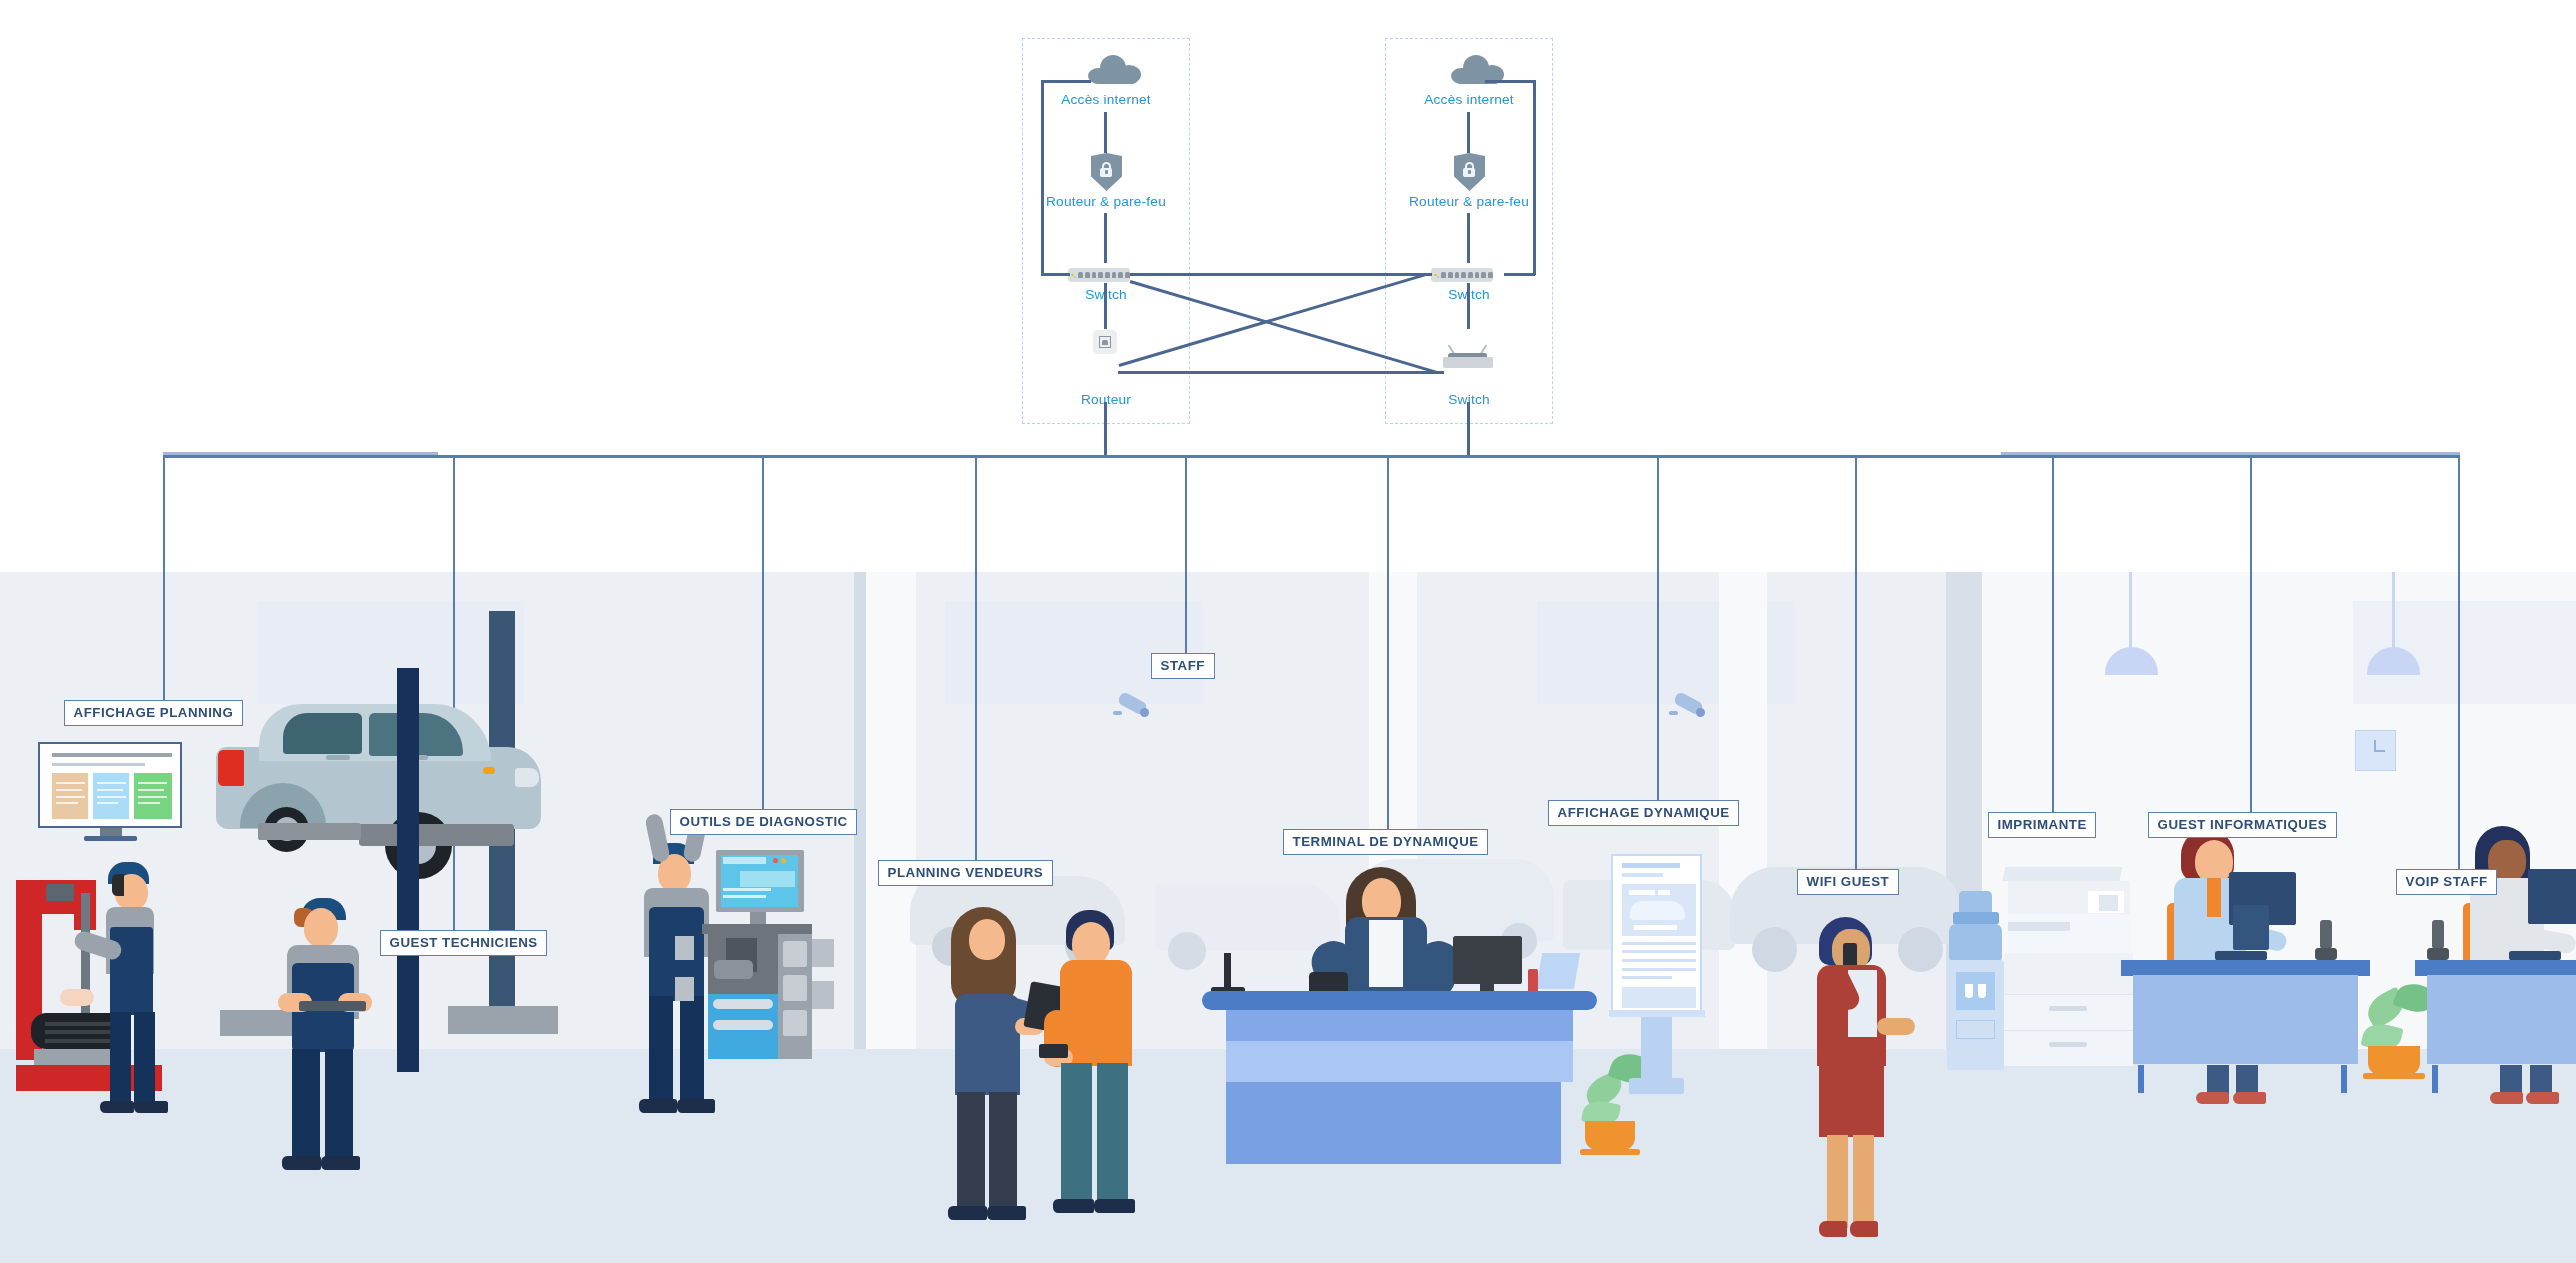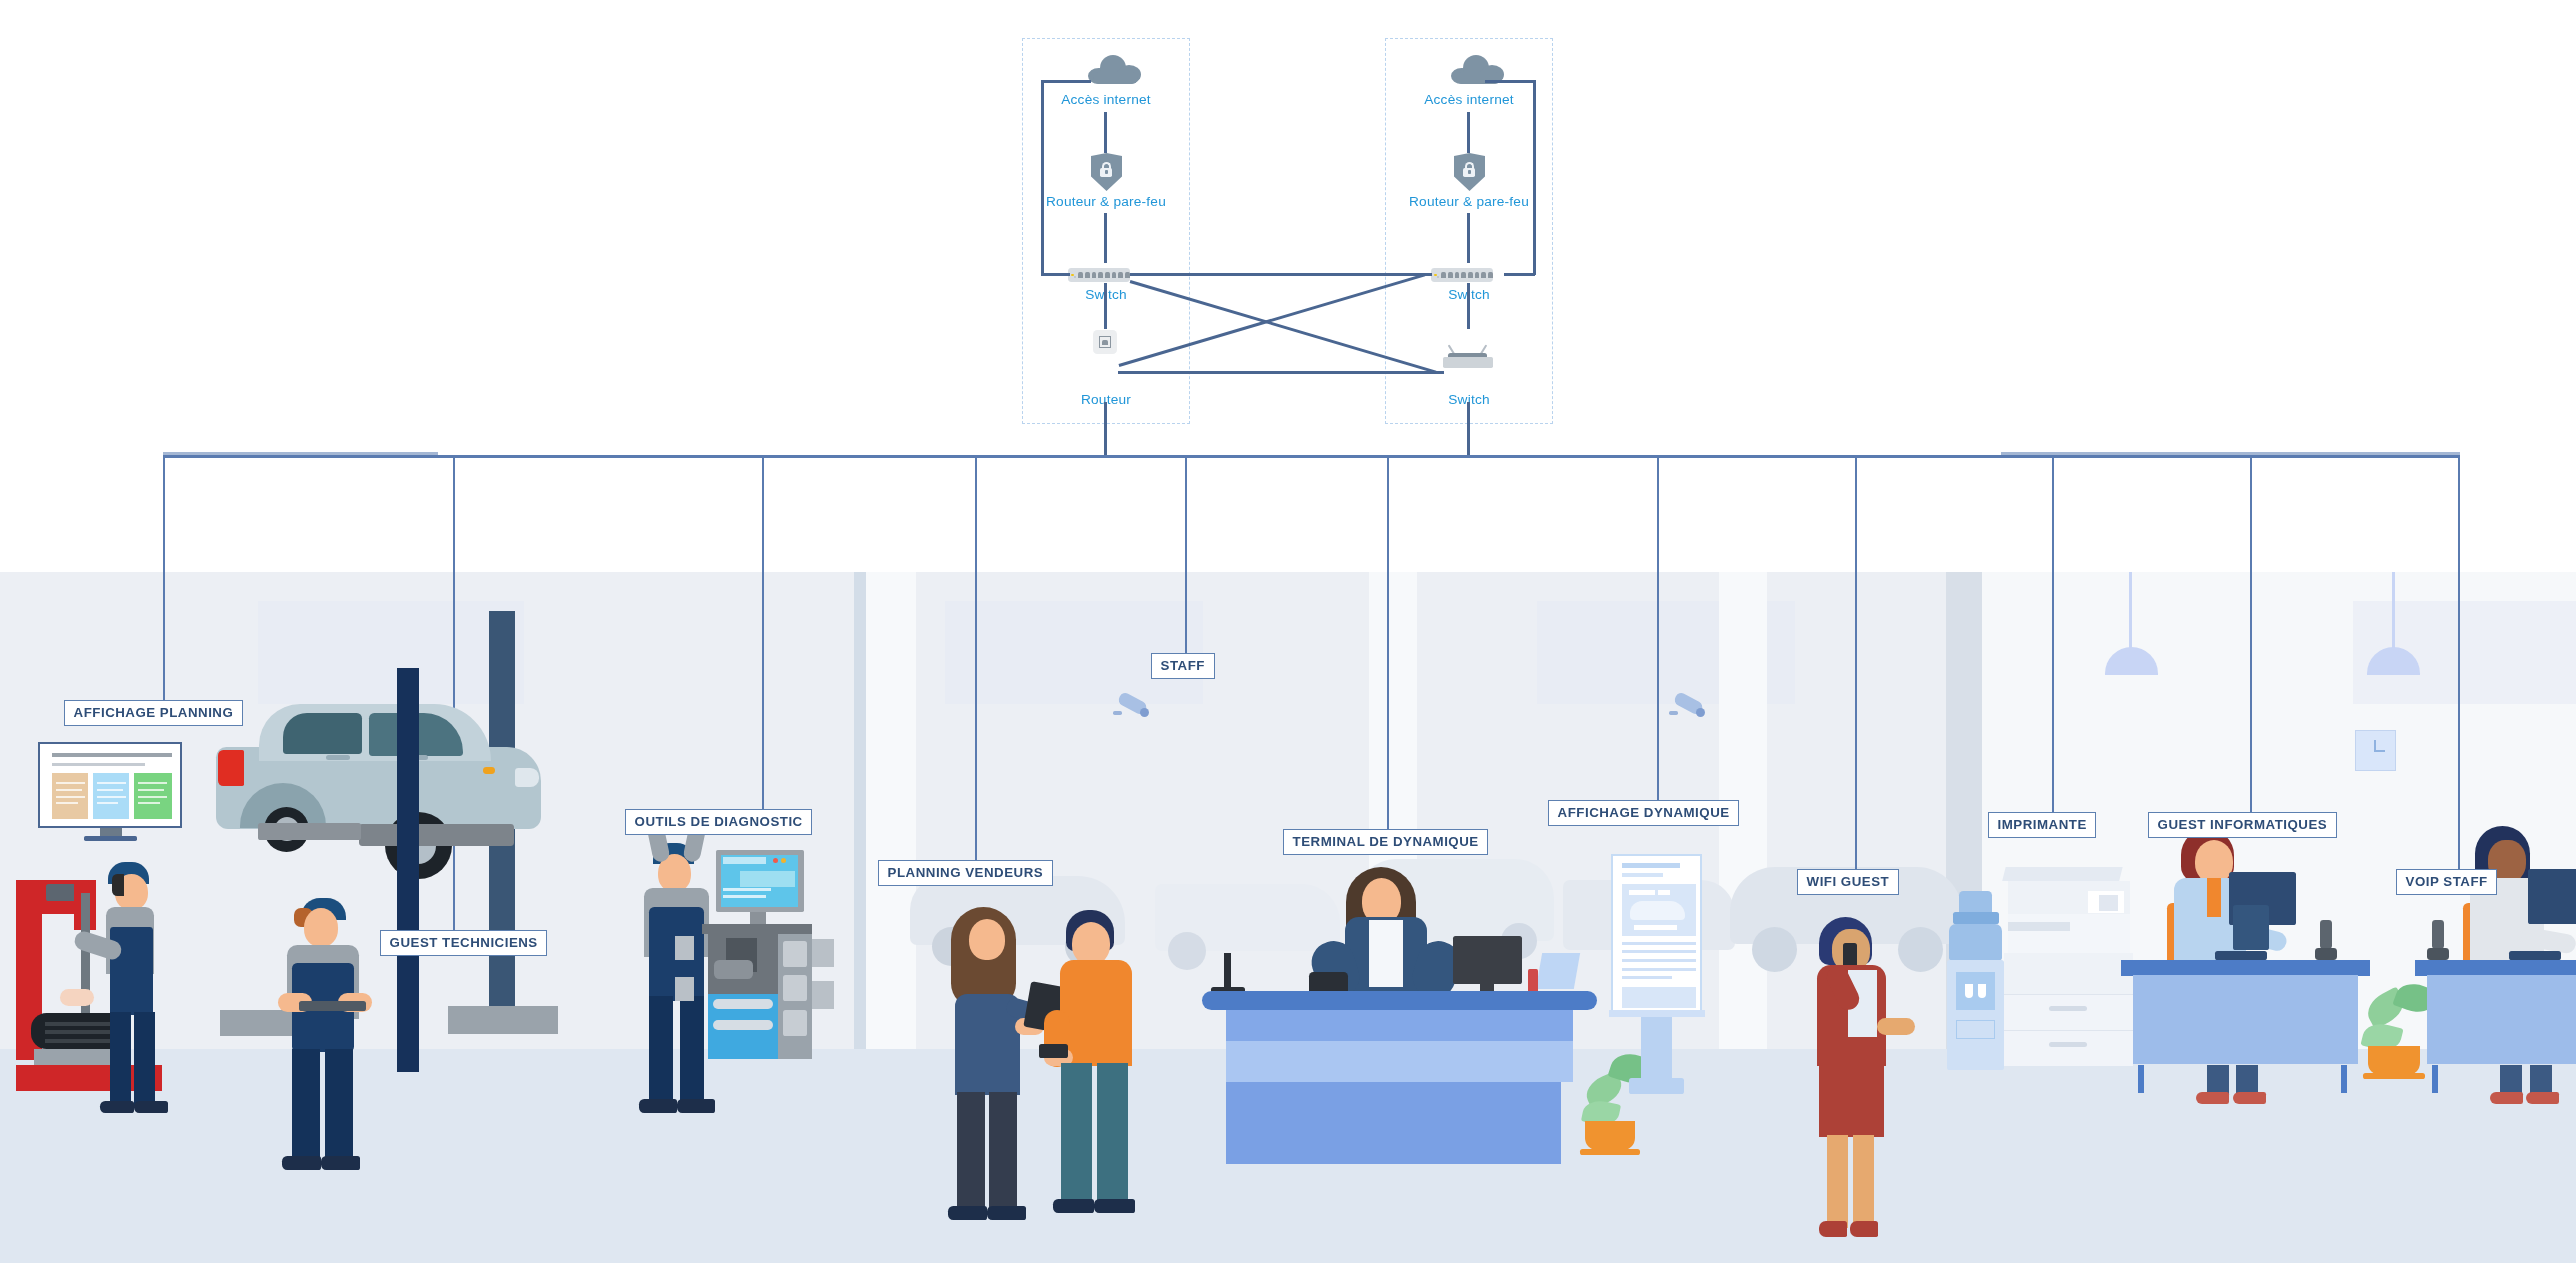--- a/index.html
+++ b/index.html
@@ -580,21 +580,21 @@
   <div class="odesk-top" style="left:2415px;top:960px;width:249px;height:15.5px;"></div>
   <div class="odesk-body" style="left:2427px;top:975px;width:225px;height:89px;"></div>
   <div class="odesk-leg" style="left:2432px;top:1065px;height:27.5px;"></div>
   <div class="sh" style="left:2500px;top:1065px;width:22px;height:33px;background:#3c5a83;"></div>
   <div class="sh" style="left:2530px;top:1065px;width:22px;height:33px;background:#3c5a83;"></div>
   <div class="sh" style="left:2490px;top:1092px;width:33px;height:12px;background:#c4584b;border-radius:6.9px 2.6px 2.6px 6.9px;"></div>
   <div class="sh" style="left:2526px;top:1092px;width:33px;height:12px;background:#c4584b;border-radius:6.9px 2.6px 2.6px 6.9px;"></div>
 
   <div class="callout" style="left:64px;  top:700px;">AFFICHAGE PLANNING</div>
   <div class="callout" style="left:380px; top:930px;">GUEST TECHNICIENS</div>
-  <div class="callout" style="left:625px; top:809px;">OUTILS DE DIAGNOSTIC</div>
+  <div class="callout" style="left:670px; top:809px;">OUTILS DE DIAGNOSTIC</div>
   <div class="callout" style="left:878px;top:860px;">PLANNING VENDEURS</div>
   <div class="callout" style="left:1151px;top:653px;">STAFF</div>
   <div class="callout" style="left:1283px;top:829px;">TERMINAL DE DYNAMIQUE</div>
   <div class="callout" style="left:1548px;top:800px;">AFFICHAGE DYNAMIQUE</div>
   <div class="callout" style="left:1797px;top:869px;">WIFI GUEST</div>
   <div class="callout" style="left:1988px;top:812px;">IMPRIMANTE</div>
   <div class="callout" style="left:2148px;top:812px;">GUEST INFORMATIQUES</div>
   <div class="callout" style="left:2396px;top:869px;">VOIP STAFF</div>
 
 </div>

